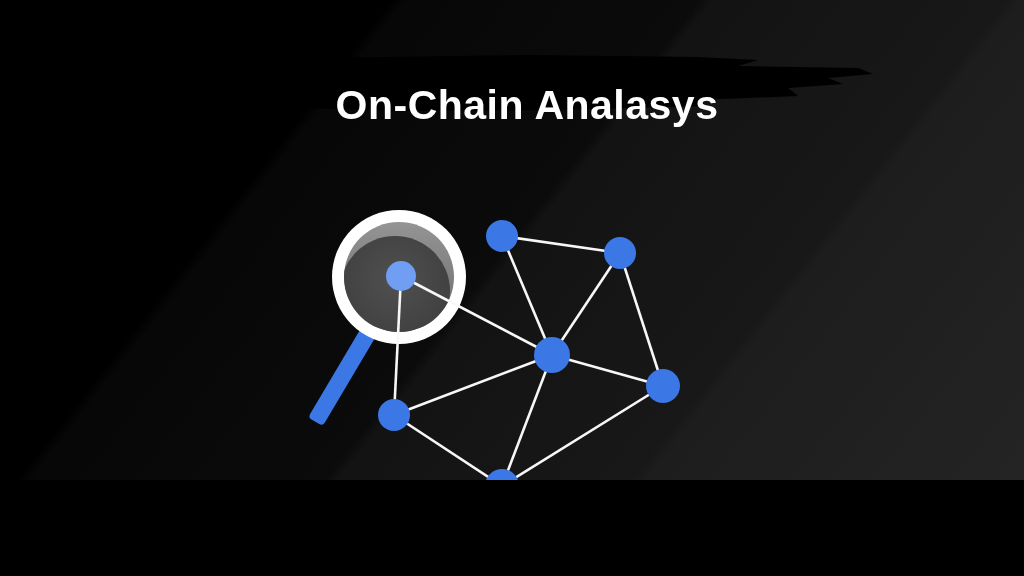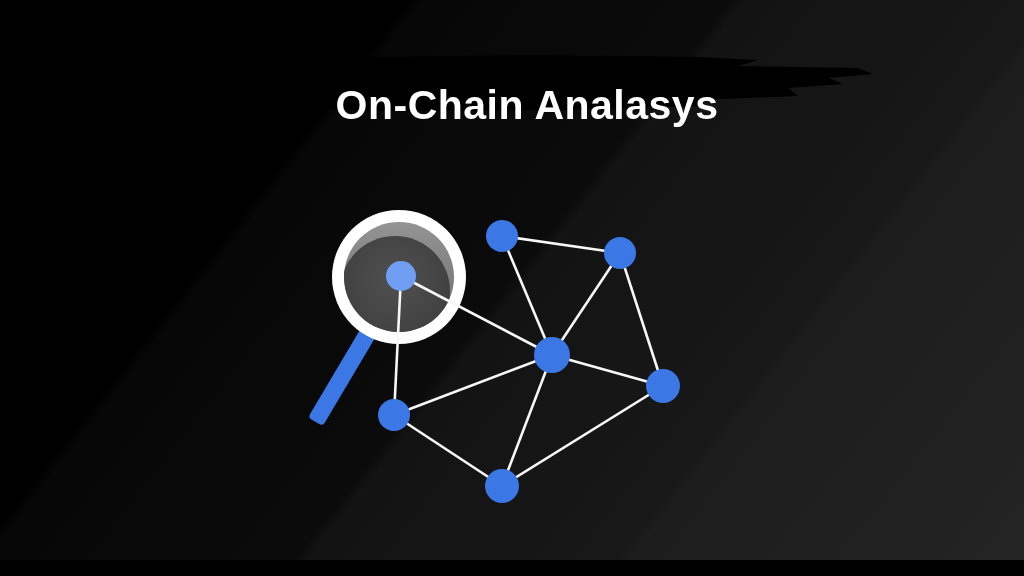--- a/index.html
+++ b/index.html
@@ -3,21 +3,21 @@
 <meta charset="utf-8">
 <style>
   html, body {
     margin: 0;
     padding: 0;
     background: #000;
   }
   .slide {
     position: relative;
     width: 1024px;
-    height: 560px;
+    height: 480px;
     overflow: hidden;
     font-family: "Liberation Sans", sans-serif;
     
     background: linear-gradient(128deg,
       #000000 0%,
       #000000 28%,
       #070707 29%,
       #0b0b0b 50%,
       #131313 51%,
       #181818 72%,

